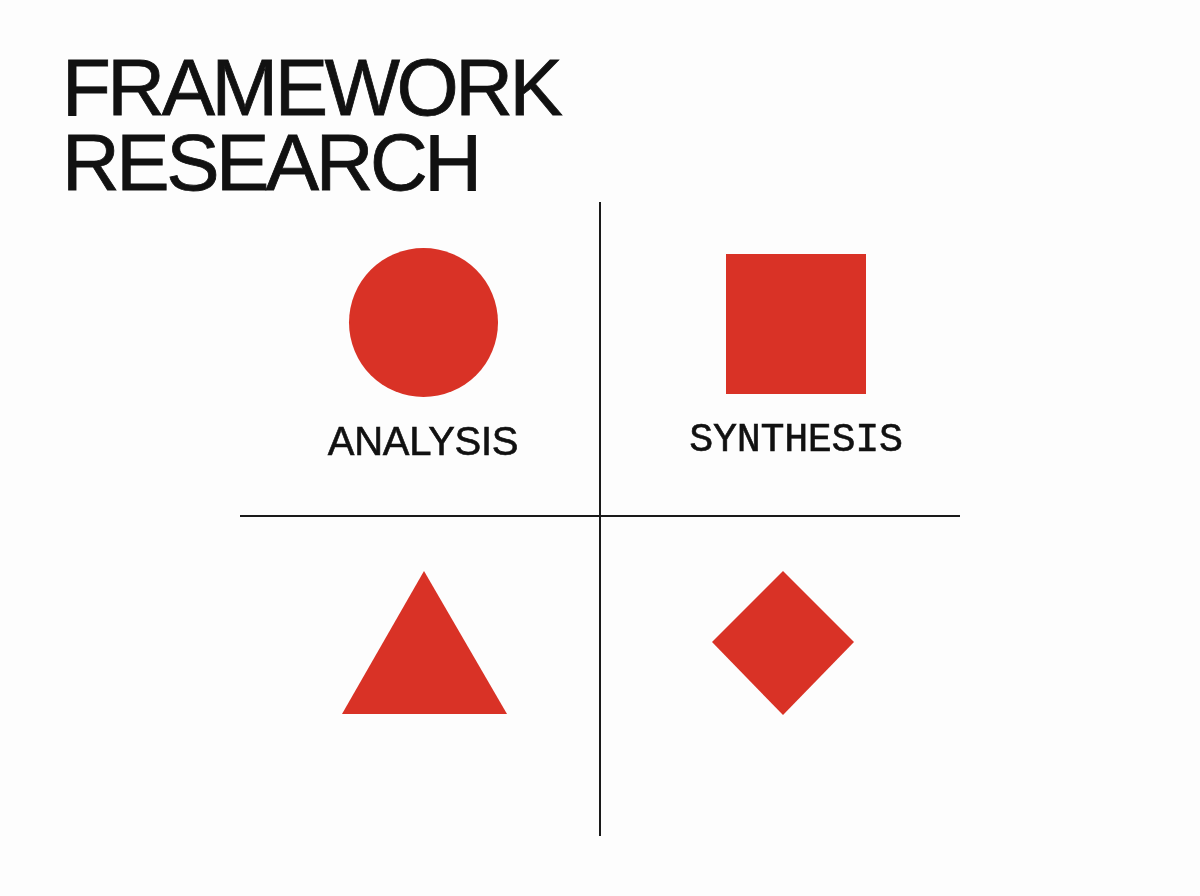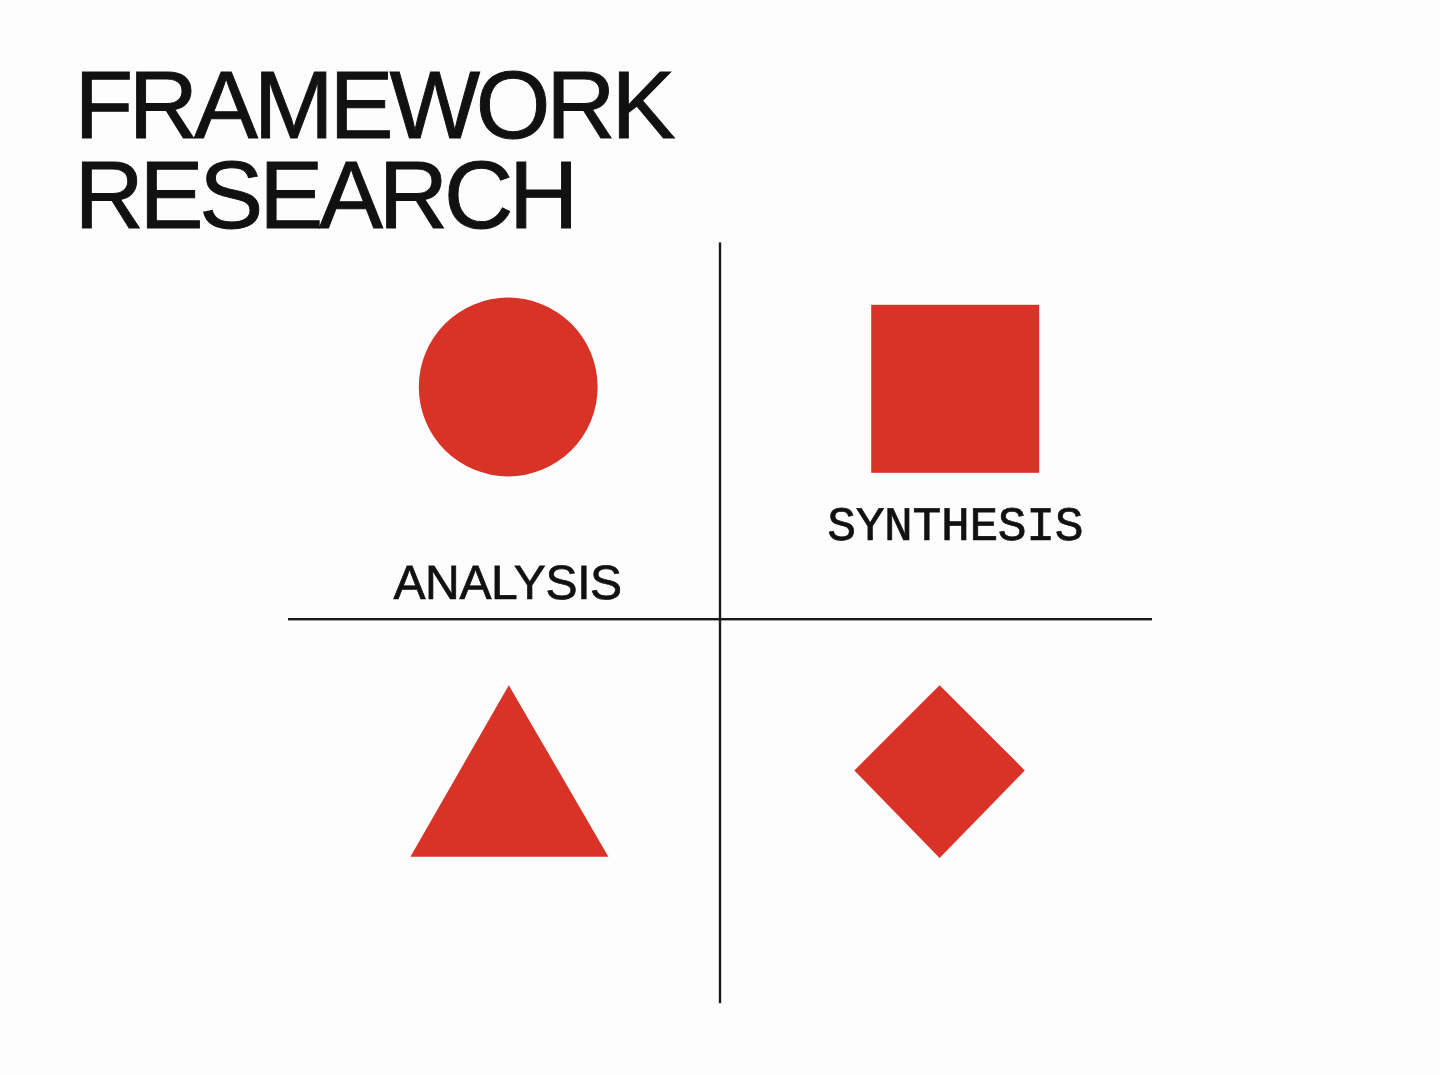--- a/index.html
+++ b/index.html
@@ -80,21 +80,21 @@
 <h1 class="title">
   <span>FRAMEWORK</span>
   <span>RESEARCH</span>
 </h1>
 
 <div class="axis v"></div>
 <div class="axis h"></div>
 
 <div class="quadrant" style="left:243px; top:210px;">
   <div class="shape circle accent-fill" style="left: 106px; top: 38px; background: rgb(217, 50, 38);"></div>
-  <div class="label" style="top:211px;margin-top:45px;">ANALYSIS</div>
+  <div class="label" style="top:211px;">ANALYSIS</div>
 </div>
 
 <div class="quadrant" style="left:616px; top:210px;font-family:Liberation Mono, monospace;">
   <div class="shape square accent-fill" style="left: 110px; top: 44px; background: rgb(217, 50, 38);"></div>
   <div class="label" style="top:211px;">SYNTHESIS</div>
 </div>
 
 <div class="quadrant" style="left:245px; top:535px;">
   <svg class="shape" style="left:95px; top:34px;" width="170" height="146" viewBox="0 0 170 146">
     <polygon class="accent-svg" points="84,2 2,145 167,145" fill="#D93226"></polygon>

